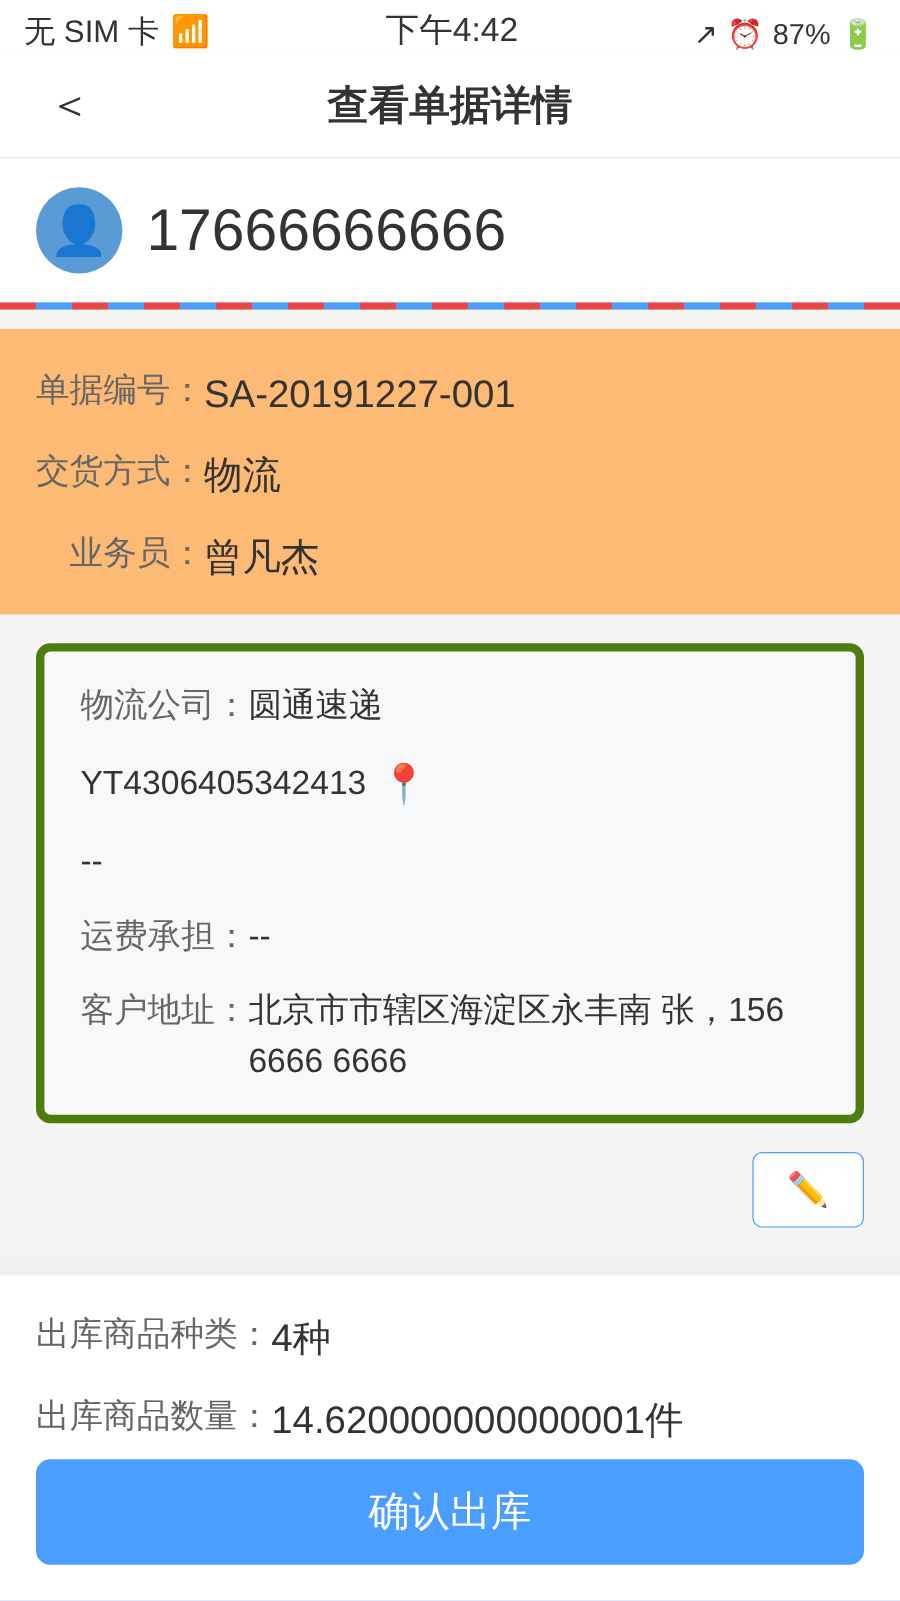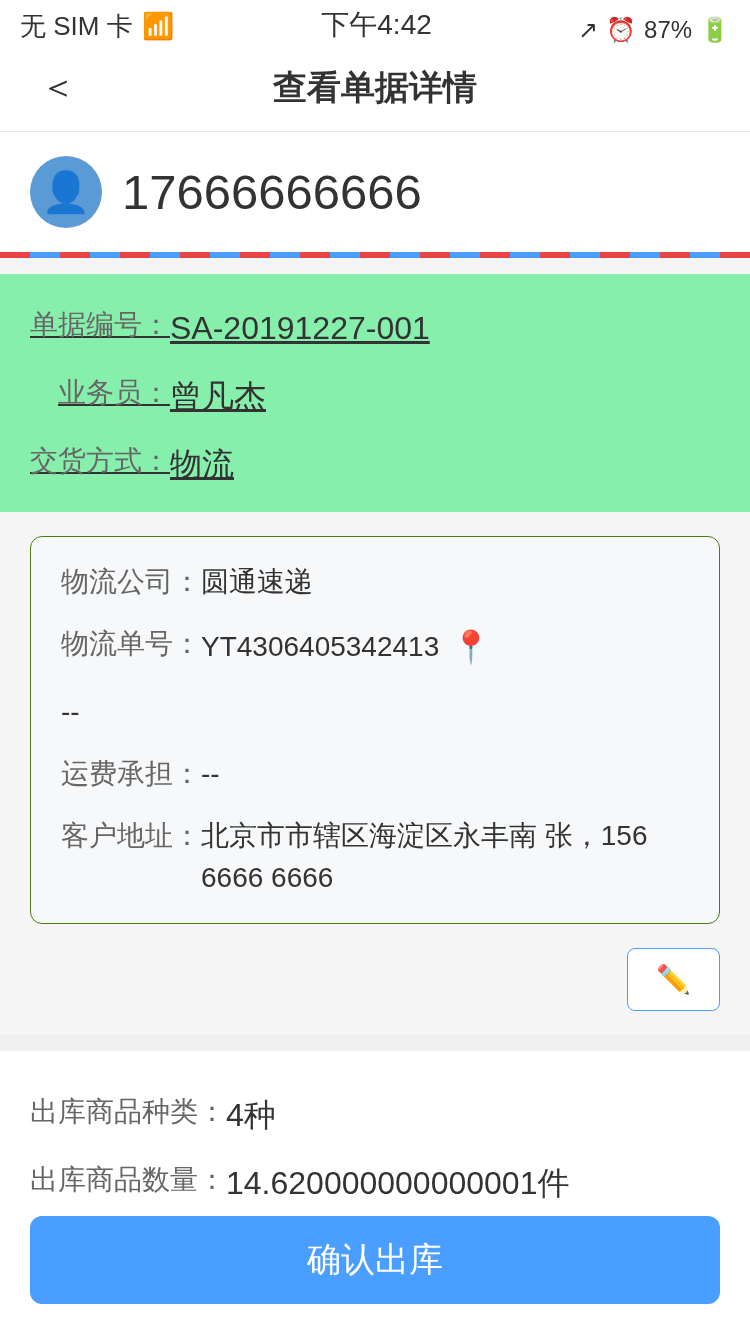--- a/index.html
+++ b/index.html
@@ -88,24 +88,23 @@
       font-size: 40px;
     }
     .customer-phone {
       font-size: 49px;
       font-weight: 500;
       color: #333;
     }
 
     
     .info-section {
-      background: #86efac;
+      background: #fdba74;
       margin-top: 16px;
       padding: 30px 30px 24px;
-      text-decoration: underline;
     }
     .info-row {
       display: flex;
       align-items: flex-start;
       margin-bottom: 20px;
       line-height: 1.5;
     }
     .info-row:last-child { margin-bottom: 0; }
     .info-label {
       color: #666;
@@ -116,21 +115,21 @@
     }
     .info-value {
       color: #333;
       font-size: 32px;
       flex: 1;
     }
 
     
     .logistics-card {
       background: #f7f8fa;
-      border: 1px solid #4d7c0f;
+      border: 7px solid #4d7c0f;
       border-radius: 12px;
       margin: 24px 30px;
       padding: 24px 30px;
     }
     .logistics-row {
       display: flex;
       align-items: flex-start;
       margin-bottom: 20px;
       line-height: 1.5;
     }
@@ -178,21 +177,21 @@
 
     
     .section-separator {
       height: 16px;
       background: #f0f0f0;
     }
 
     
     .goods-section {
       background: #fff;
-      padding: 40px 30px 20px;
+      padding: 28px 30px 20px;
     }
 
     
     .detail-btn-row {
       display: flex;
       justify-content: flex-end;
       padding: 16px 30px 30px;
       background: #fff;
     }
     .detail-btn {
@@ -268,36 +267,35 @@
 </div>
 
 <div class="dashed-divider"></div>
 
 <div class="info-section">
   <div class="info-row">
     <span class="info-label">单据编号：</span>
     <span class="info-value">SA-20191227-001</span>
   </div>
   <div class="info-row">
+    <span class="info-label">交货方式：</span>
+    <span class="info-value">物流</span>
+  </div>
+  <div class="info-row">
     <span class="info-label">业务员：</span>
     <span class="info-value">曾凡杰</span>
   </div>
-  <div class="info-row">
-    <span class="info-label">交货方式：</span>
-    <span class="info-value">物流</span>
-  </div>
 </div>
 
 <div class="logistics-card">
   <div class="logistics-row">
     <span class="logistics-label">物流公司：</span>
     <span class="logistics-value">圆通速递</span>
   </div>
   <div class="logistics-row">
-    <span class="logistics-label">物流单号：</span>
     <div class="logistics-value">
       <span>YT4306405342413</span>
       <span class="location-icon">📍</span>
     </div>
   </div>
   <div class="logistics-row">
     <span class="logistics-value">--</span>
   </div>
   <div class="logistics-row">
     <span class="logistics-label">运费承担：</span>

